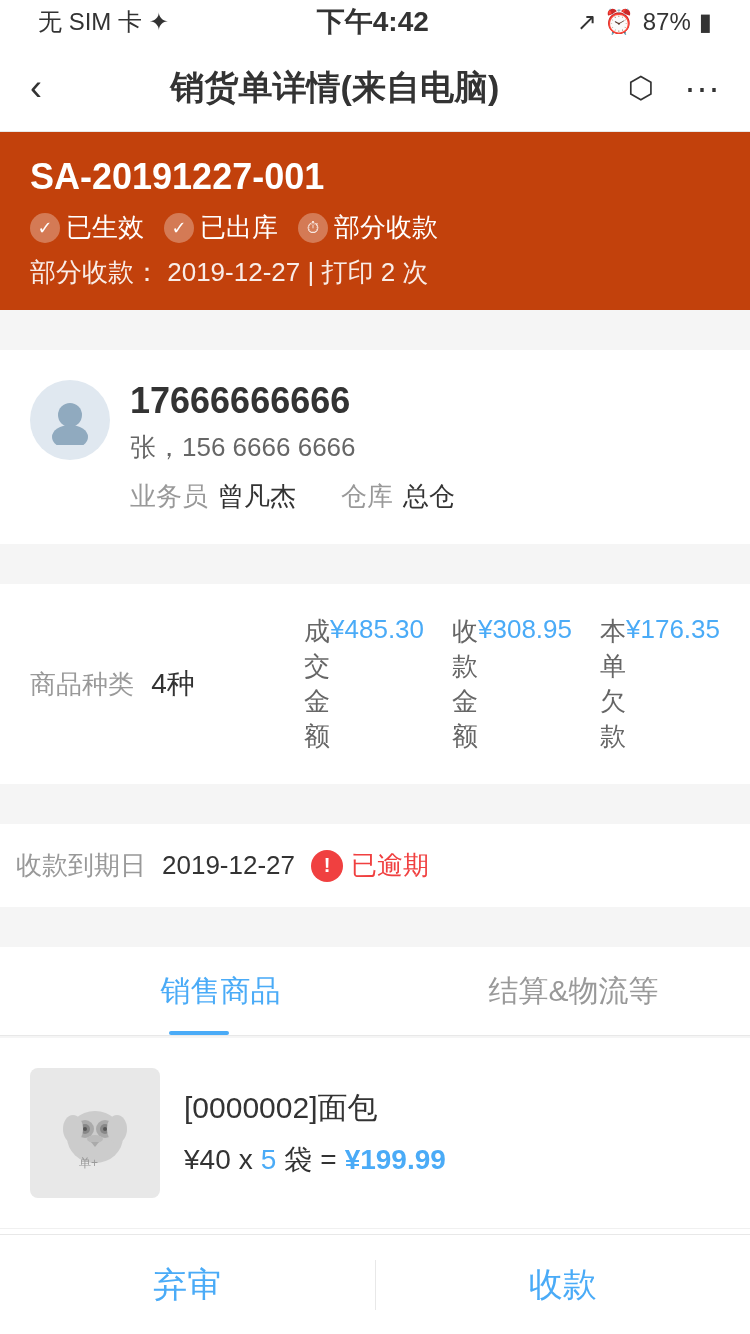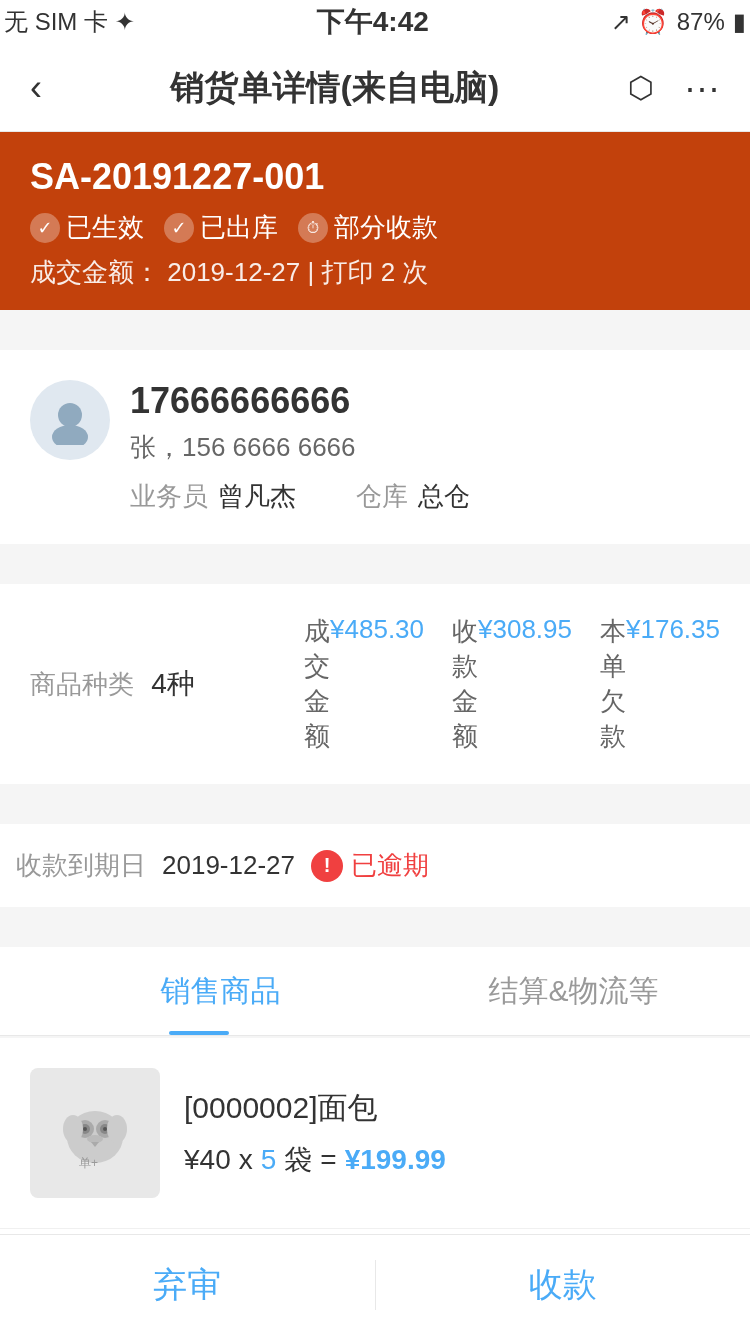--- a/index.html
+++ b/index.html
@@ -13,21 +13,21 @@
       color: #333;
     }
 
     
     .status-bar {
       height: 44px;
       background: #fff;
       display: flex;
       align-items: center;
       justify-content: space-between;
-      padding: 0 4px;
+      padding: 0 38px;
       font-size: 24px;
       font-weight: 500;
     }
     .status-bar-left { display: flex; align-items: center; gap: 10px; }
     .status-bar-center { font-size: 28px; font-weight: 600; }
     .status-bar-right { display: flex; align-items: center; gap: 8px; font-size: 24px; }
 
     
     .nav-bar {
       height: 88px;
@@ -117,21 +117,21 @@
       color: #333;
       margin-bottom: 8px;
     }
     .customer-phone {
       font-size: 26px;
       color: #666;
       margin-bottom: 14px;
     }
     .customer-meta {
       display: flex;
-      gap: 60px;
+      gap: 45px;
       font-size: 26px;
       color: #666;
     }
     .customer-meta-item { display: flex; gap: 10px; }
     .customer-meta-label { color: #999; }
     .customer-meta-value { color: #333; }
 
     
     .amount-section {
       background: #fff;
@@ -378,21 +378,21 @@
       <div class="badge">
         <div class="badge-icon">✓</div>
         <span>已出库</span>
       </div>
       <div class="badge">
         <div class="badge-icon" style="font-size:16px;">⏱</div>
         <span>部分收款</span>
       </div>
     </div>
     <div class="header-date">
-      <span>成交金额：</span>
+      <span>部分收款：</span>
       <span>2019-12-27</span>
       <span>| 打印 2 次</span>
     </div>
   </div>
 
   <div class="section-divider"></div>
 
   <div class="customer-section">
     <div class="avatar">
       <svg viewBox="0 0 50 50" xmlns="http://www.w3.org/2000/svg">

